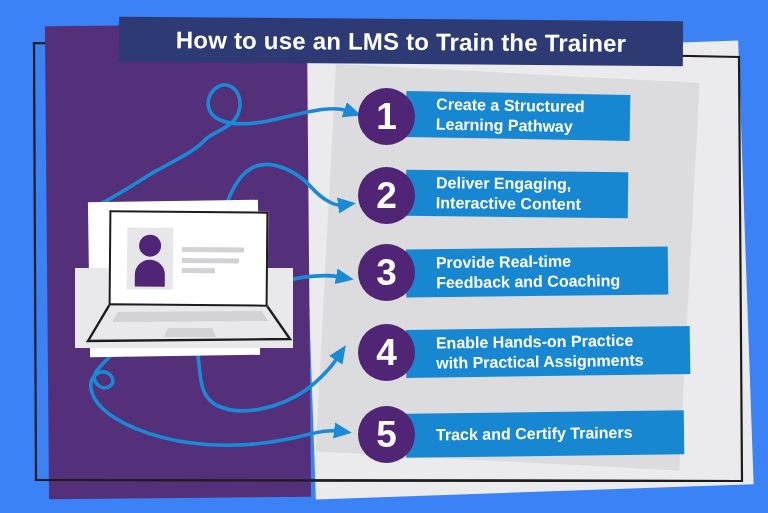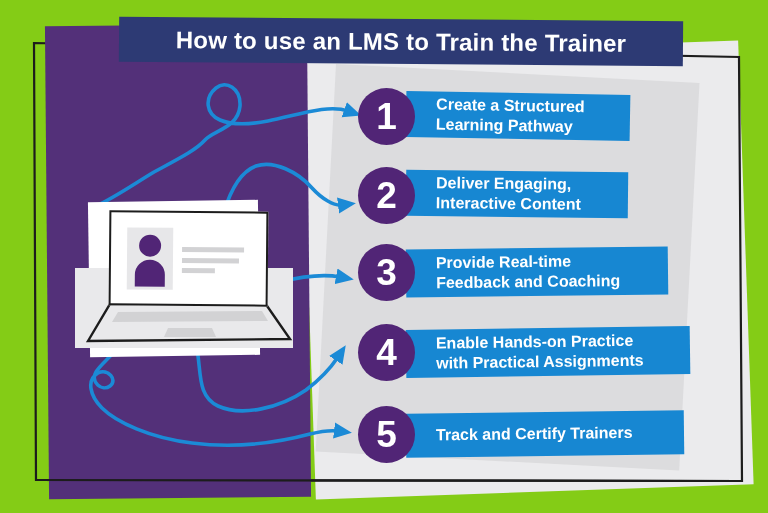--- a/index.html
+++ b/index.html
@@ -3,21 +3,21 @@
 <meta charset="utf-8">
 <style>
   :root{
     --navy:#2d3a74; --purple-panel:#533079; --purple-circle:#512576;
     --blue-banner:#1787d2; --blue-line:#1b8ad6;
     --gray-panel:#ebebed; --gray-shape:#dcdcde; --ink:#1c1c1c;
     --laptop-gray:#e9e9eb; --laptop-dark:#d2d2d4; --screen-box:#e7e7e9; --text-line:#d2d2d4;
   }
   html,body{margin:0;padding:0;background:#fff;}
   .canvas{
-    position:relative;width:768px;height:513px;background:#84cc16;overflow:hidden;
+    position:relative;width:768px;height:513px;background:#3b82f6;overflow:hidden;
     font-family:"Liberation Sans", sans-serif;
   }
   .abs{position:absolute;}
   
   .gray-panel{left:308px;top:48px;width:438px;height:444px;background:var(--gray-panel);transform:rotate(-2deg);}
   .gray-shape{left:336px;top:64px;width:364px;height:388px;background:var(--gray-shape);transform:rotate(3deg);transform-origin:top left;}
   .purple-panel{left:47px;top:25px;width:262px;height:473px;background:var(--purple-panel);transform:rotate(-0.5deg);}
   
   svg.layer{left:0;top:0;width:768px;height:513px;pointer-events:none;}
   .frame-path{fill:none;stroke:var(--ink);stroke-width:2.2px;}

